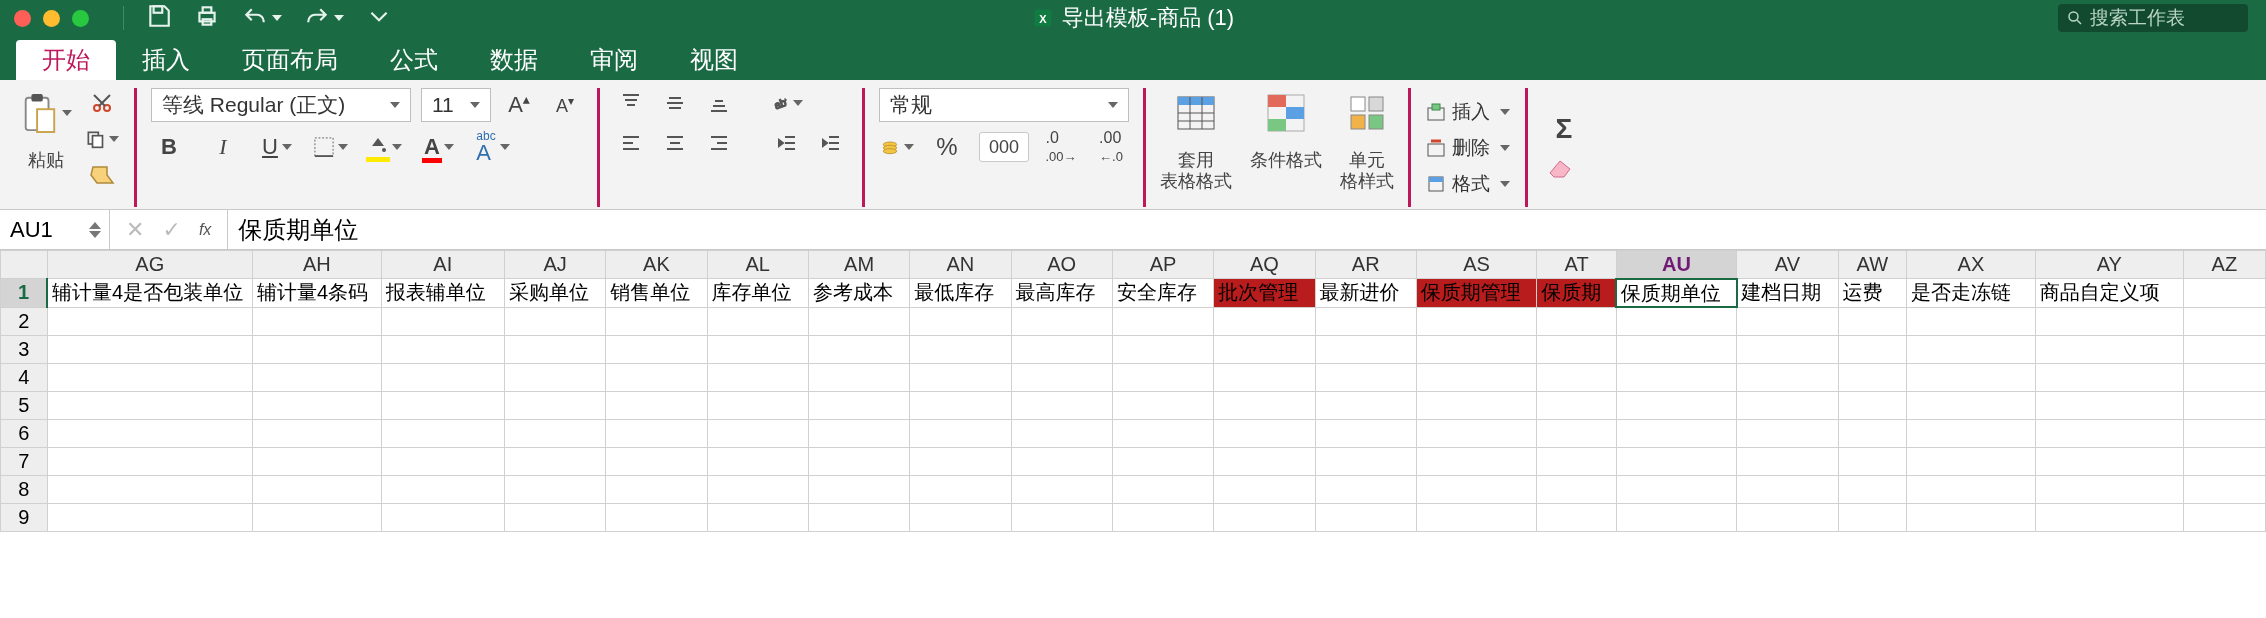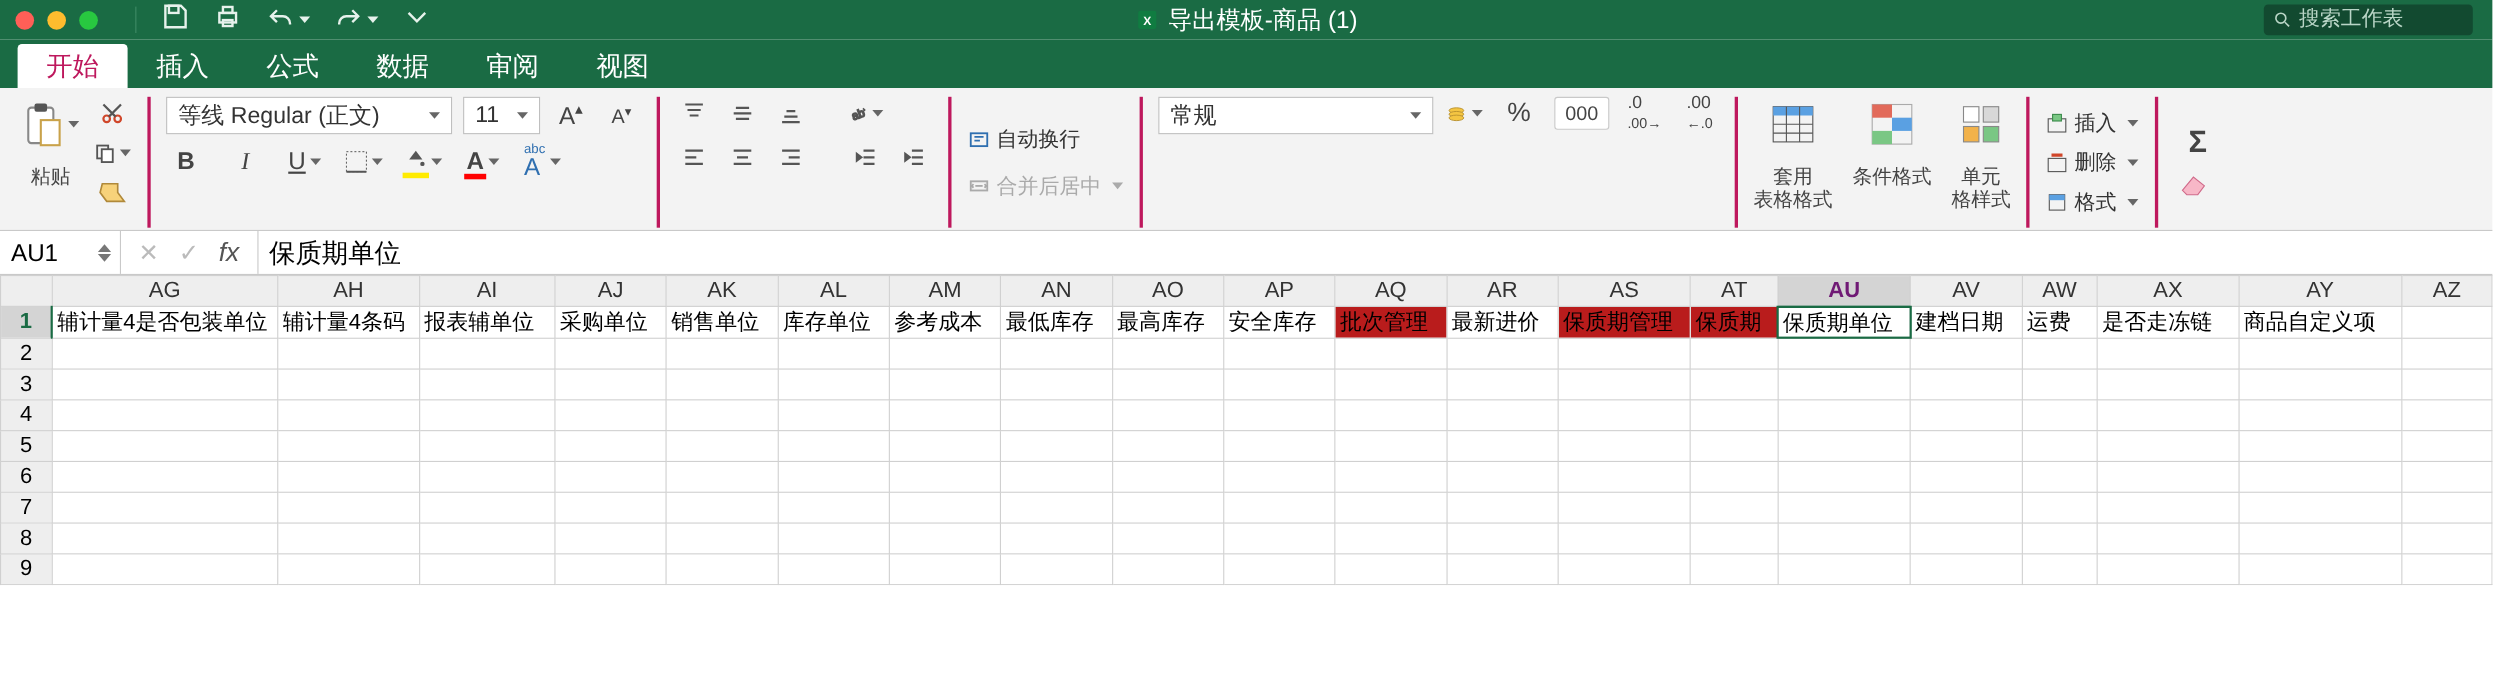--- a/index.html
+++ b/index.html
@@ -49,21 +49,21 @@
   .disabled { color:#aaa; }
 
   
   .fbar { height:40px; border-bottom:1px solid #c9c9c9; display:flex; align-items:center; background:#fff; }
   .namebox { width:110px; height:100%; border-right:1px solid #c9c9c9; display:flex; align-items:center; padding-left:10px; font-size:22px; }
   .nbcaret { display:flex; flex-direction:column; margin-left:auto; margin-right:8px; }
   .nbcaret span{border-left:6px solid transparent;border-right:6px solid transparent;}
   .nbcaret .up{border-bottom:7px solid #777;margin-bottom:2px;}
   .nbcaret .down{border-top:7px solid #777;}
   .fx { display:flex; align-items:center; gap:18px; padding:0 16px; color:#888; }
-  .fx .fxlbl{font-style:italic; font-size:24px; color:#555;}
+  .fx .fxlbl{font-style:italic; font-size:16px; color:#555;}
   .cellval { font-size:24px; color:#000; padding-left:10px; }
 
   
   .gridwrap { position:relative; }
   table.grid { border-collapse:collapse; width:2266px; table-layout:fixed; }
   .grid th, .grid td { border:1px solid #d0d0d0; height:28px; font-size:20px; }
   .grid thead th { background:#eee; color:#333; font-weight:normal; text-align:center; }
   .grid thead th.sel { background:#d4d4d4; color:#701a75; font-weight:bold; border-bottom:2px solid #1a6b44; }
   .grid .rowhdr { background:#eee; text-align:center; width:34px; }
   .grid .rowhdr.sel { background:#d4d4d4; color:#1a6b44; font-weight:bold; border-right:2px solid #1a6b44;}
@@ -127,20 +127,23 @@
 </div>
 
 <div class="tabstrip">
   <div class="tab active">
       <span>开始</span>
     </div>
   <div class="tab">
       <span>插入</span>
     </div>
   <div class="tab">
+      <span>页面布局</span>
+    </div>
+  <div class="tab">
       <span>公式</span>
     </div>
   <div class="tab">
       <span>数据</span>
     </div>
   <div class="tab">
       <span>审阅</span>
     </div>
   <div class="tab">
       <span>视图</span>
@@ -304,40 +307,22 @@
           <svg viewBox="0 0 24 24">
             <path d="M4 9l4 3-4 3z" fill="#555"></path>
             <line x1="10" y1="6" x2="20" y2="6"></line>
             <line x1="10" y1="12" x2="20" y2="12"></line>
             <line x1="10" y1="18" x2="20" y2="18"></line>
           </svg>
         </div>
     </div>
   </div>
 
-  <div class="grp" style="flex-direction:column; gap:14px; justify-content:center;">
-    <div class="stackbtn rbtn">
-        <svg viewBox="0 0 24 24">
-          <rect x="3" y="5" width="18" height="14" fill="none" stroke="#2f6fb0" stroke-width="2"></rect>
-          <path d="M7 9h10M7 13h6" stroke="#2f6fb0" stroke-width="2"></path>
-        </svg>
-        <span>自动换行</span>
-      </div>
-    <div class="stackbtn rbtn disabled">
-        <svg viewBox="0 0 24 24">
-          <rect x="3" y="7" width="18" height="10" fill="none" stroke="#aaa" stroke-width="2"></rect>
-          <path d="M8 12h8" stroke="#aaa" stroke-width="2"></path>
-          <path d="M6 10l-2 2 2 2M18 10l2 2-2 2" fill="none" stroke="#aaa" stroke-width="2"></path>
-        </svg>
-        <span>合并后居中</span>
-        <span class="caret" style="border-top-color:#aaa;"></span>
-      </div>
-  </div>
-
-  <div class="grp" style="gap:10px;">
+
+  <div class="grp" style="flex-direction:column; gap:10px;">
     <div class="select" style="width:250px;">
         <span>常规</span>
         <span class="caret"></span>
       </div>
     <div class="rowflex" style="gap:14px;">
       <div class="rbtn iconbox" style="display:flex;">
           <svg width="24" height="22" viewBox="0 0 24 22">
             <ellipse cx="12" cy="8" rx="8" ry="3" fill="#f4c542" stroke="#b8902e"></ellipse>
             <ellipse cx="12" cy="12" rx="8" ry="3" fill="#f4c542" stroke="#b8902e"></ellipse>
             <ellipse cx="12" cy="16" rx="8" ry="3" fill="#f4c542" stroke="#b8902e"></ellipse>

